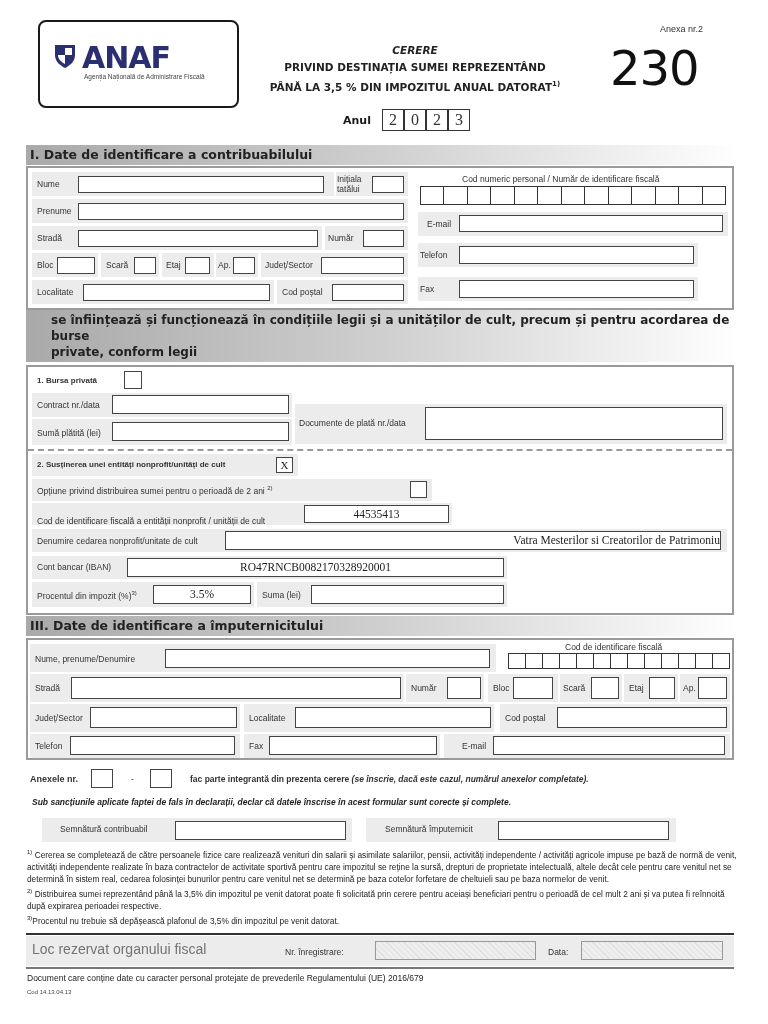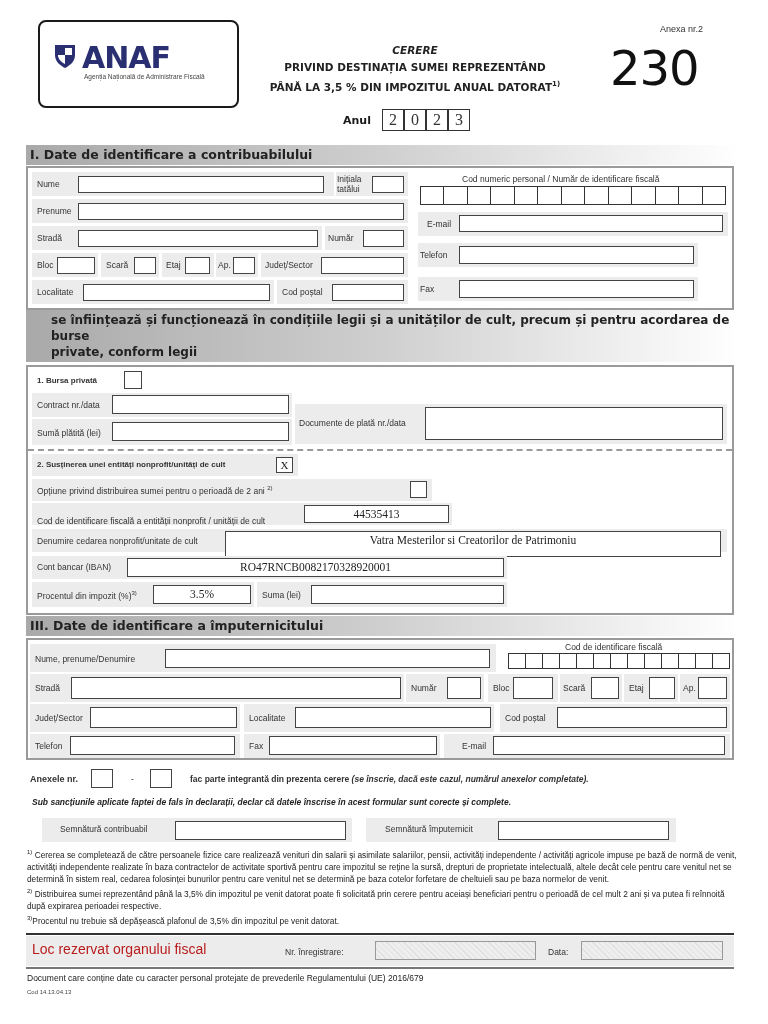--- a/index.html
+++ b/index.html
@@ -149,21 +149,21 @@
 <div class="abs gray" style="left:32px; top:479px; width:400px; height:22px;"></div>
 <span class="lbl" style="left:37px; top:485px;"><span>Opțiune privind distribuirea sumei pentru o perioadă de 2 ani</span> <sup style="font-size:6px;">2)</sup></span>
 <div class="inp" style="left:410px; top:481px; width:17px; height:17px;"></div>
 
 <div class="abs gray" style="left:32px; top:503px; width:420px; height:22px;"></div>
 <span class="lbl" style="left:37px; top:509px;margin-top:7px;">Cod de identificare fiscală a entității nonprofit / unității de cult</span>
 <div class="inp val" style="left:304px; top:505px; width:145px; height:18px;">44535413</div>
 
 <div class="abs gray" style="left:32px; top:529px; width:695px; height:23px;"></div>
 <span class="lbl" style="left:37px; top:536px;">Denumire cedarea nonprofit/unitate de cult</span>
-<div class="inp val" style="left:225px; top:531px; width:496px; height:26px;">Vatra Mesterilor si Creatorilor de Patrimoniu</div>
+<div class="inp val" style="left:225px; top:531px; width:496px; height:19px;text-align:right;">Vatra Mesterilor si Creatorilor de Patrimoniu</div>
 
 <div class="abs gray" style="left:32px; top:556px; width:475px; height:23px;"></div>
 <span class="lbl" style="left:37px; top:562px;">Cont bancar (IBAN)</span>
 <div class="inp val" style="left:127px; top:558px; width:377px; height:19px;">RO47RNCB0082170328920001</div>
 
 <div class="abs gray" style="left:32px; top:582px; width:222px; height:25px;"></div>
 <span class="lbl" style="left:37px; top:590px;"><span>Procentul din impozit (%)</span><sup style="font-size:6px;">3)</sup></span>
 <div class="inp val" style="left:153px; top:585px; width:98px; height:19px;">3.5%</div>
 <div class="abs gray" style="left:257px; top:582px; width:250px; height:25px;"></div>
 <span class="lbl" style="left:262px; top:590px;">Suma (lei)</span>
@@ -247,21 +247,21 @@
 <div class="inp" style="left:498px; top:821px; width:171px; height:19px;"></div>
 
 <div class="abs note" style="left:27px; top:846px; width:712px;">
   <div><sup style="font-size:6px;">1)</sup> <span>Cererea se completează de către persoanele fizice care realizează venituri din salarii și asimilate salariilor, pensii, activități independente / activități agricole impuse pe bază de normă de venit, activități independente realizate în baza contractelor de activitate sportivă pentru care impozitul se reține la sursă, drepturi de proprietate intelectuală, altele decât cele pentru care venitul net se determină în sistem real, cedarea folosinței bunurilor pentru care venitul net se determină pe baza cotelor forfetare de cheltuieli sau pe baza normelor de venit.</span></div>
   <div><sup style="font-size:6px;">2)</sup> <span>Distribuirea sumei reprezentând până la 3,5% din impozitul pe venit datorat poate fi solicitată prin cerere pentru aceiași beneficiari pentru o perioadă de cel mult 2 ani și va putea fi reînnoită după expirarea perioadei respective.</span></div>
   <div><sup style="font-size:6px;">3)</sup><span>Procentul nu trebuie să depășească plafonul de 3,5% din impozitul pe venit datorat.</span></div>
 </div>
 
 <div class="abs" style="left:26px; top:933px; width:708px; border-top:2px solid #333;"></div>
 <div class="abs gray" style="left:26px; top:936px; width:708px; height:30px;"></div>
-<div class="abs" style="left:32px; top:941px; font-size:14px; color:#b91c1c;">Loc rezervat organului fiscal</div>
+<div class="abs" style="left:32px; top:941px; font-size:14px; color:#737373;">Loc rezervat organului fiscal</div>
 <span class="lbl" style="left:285px; top:947px;">Nr. înregistrare:</span>
 <div class="abs hatch" style="left:375px; top:941px; width:161px; height:19px;"></div>
 <span class="lbl" style="left:548px; top:947px;">Data:</span>
 <div class="abs hatch" style="left:581px; top:941px; width:142px; height:19px;"></div>
 <div class="abs" style="left:26px; top:967px; width:708px; border-top:2px solid #777;"></div>
 
 <div class="abs" style="left:27px; top:973px; font-size:8.5px; color:#222;">Document care conține date cu caracter personal protejate de prevederile Regulamentului (UE) 2016/679</div>
 <div class="abs" style="left:27px; top:989px; font-size:6px; color:#444;">Cod 14.13.04.13</div>
 
 </body></html>

